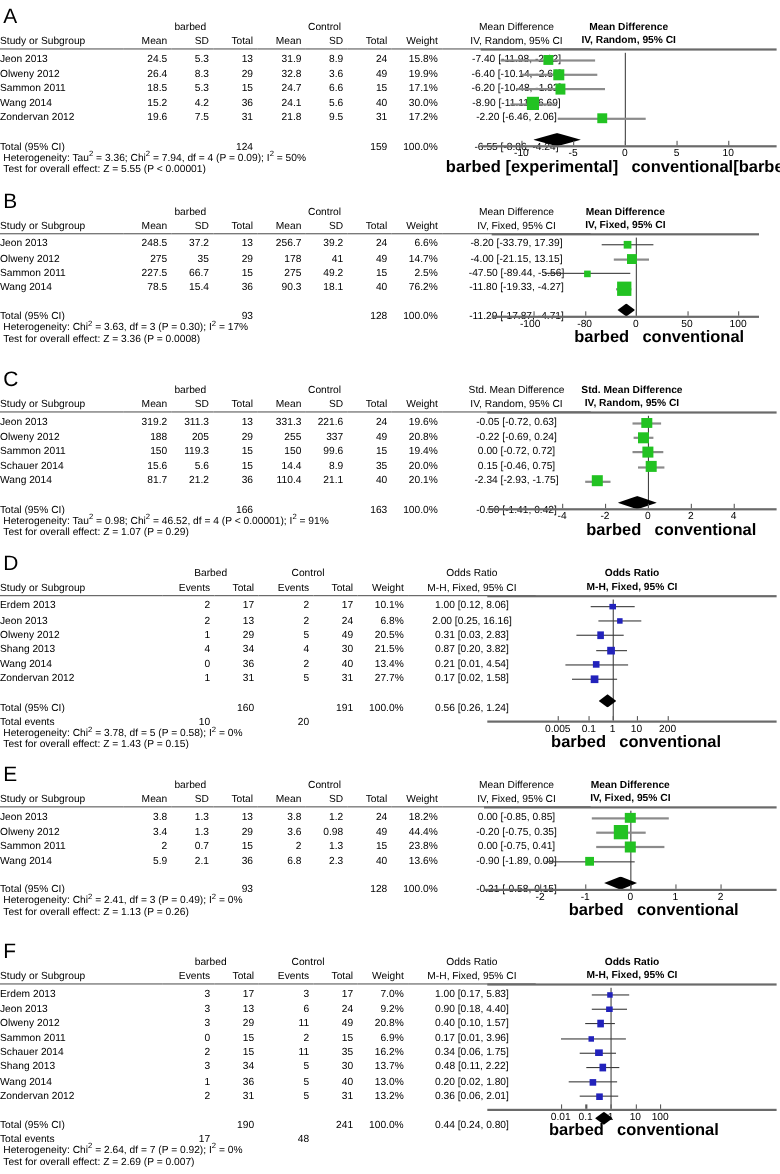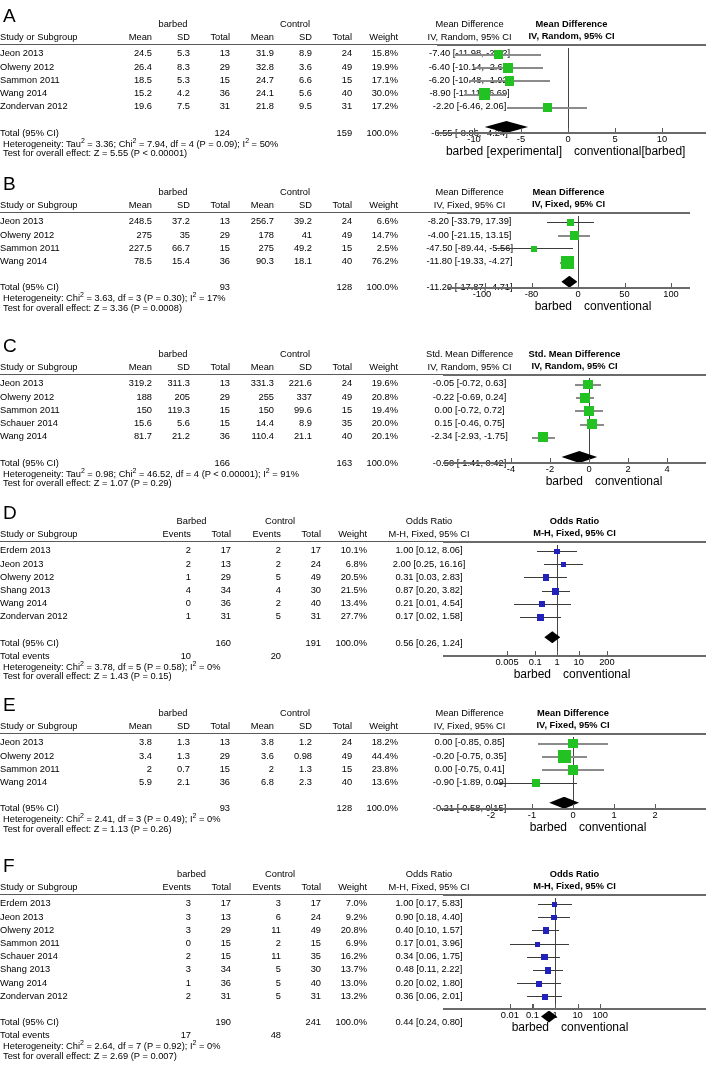--- a/index.html
+++ b/index.html
@@ -25,21 +25,21 @@
   
   .plot{position:absolute;}
   .ptitle{position:absolute;width:100%;text-align:center;font-weight:700;font-size:9.3px;line-height:12px;}
   .axisline{position:absolute;background:#6a6a6a;height:1.6px;}
   .zeroline{position:absolute;background:#444;width:1.3px;}
   .ci{position:absolute;background:#3b3b3b;height:1.2px;}
   .ci.thick{background:#8b8b8b;height:2.2px;}
   .sq{position:absolute;}
   .tick{position:absolute;background:#5a5a5a;width:1.2px;height:4px;}
   .tlab{position:absolute;font-size:9.3px;text-align:center;line-height:11px;}
-  .foot{position:absolute;font-size:12px;line-height:11px;white-space:nowrap;}
+  .foot{position:absolute;font-size:15px;line-height:11px;white-space:nowrap;font-weight:bold;}
   .diamond{position:absolute;background:#000;
      clip-path:polygon(0% 50%,50% 0%,100% 50%,50% 100%);}
 </style>
 </head>
 <body>
 
 <div id="root">
     <div class="panel" style="top: 8px;">
       <div class="plabel">A</div>
       <div class="tablewrap" style="top:10px">

